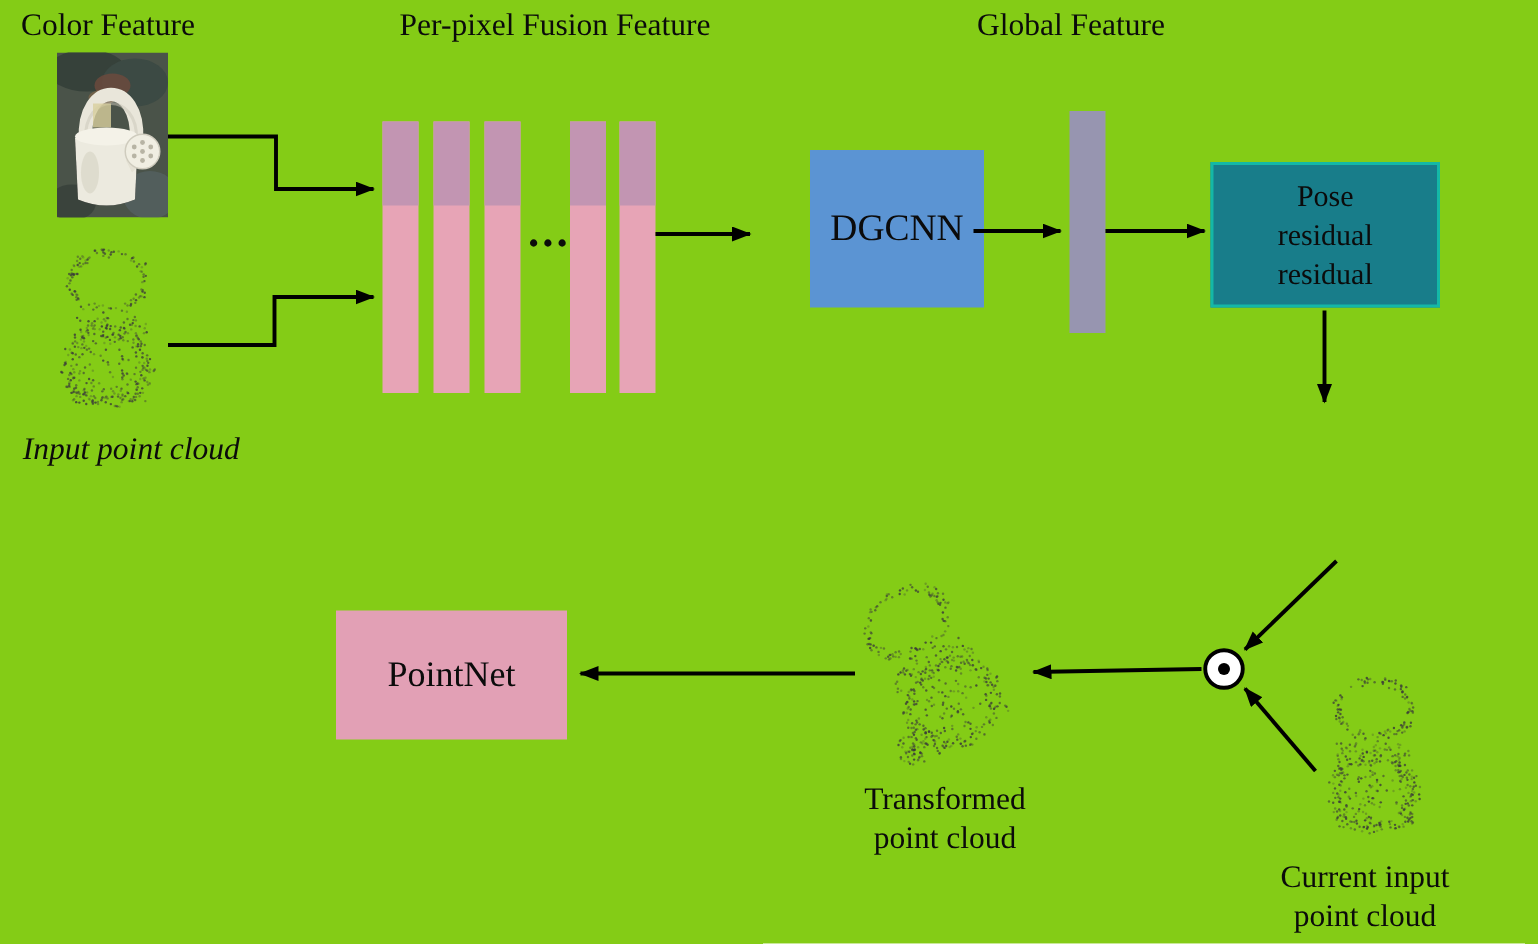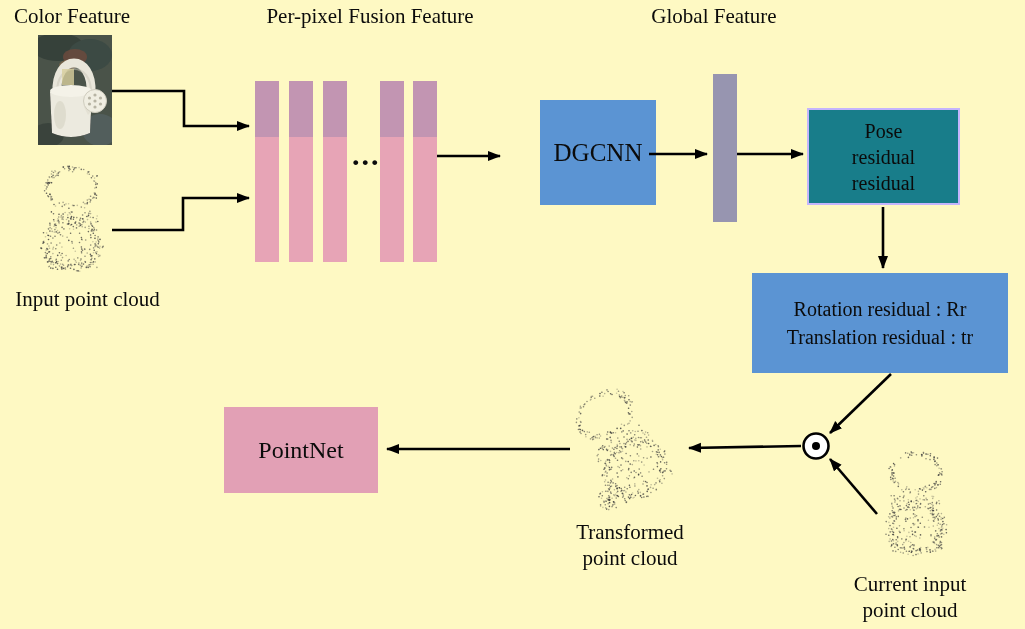--- a/index.html
+++ b/index.html
@@ -1,40 +1,40 @@
 <!DOCTYPE html>
 <html style="--box-blue: #5B94D3; --box-teal: #187D8A; --box-pink: #E2A0B5; --bar-purple: #C295B2; --bar-pink: #E7A4B6; --global-bar: #9795B0; --arrow: #000000;"><head>
 <meta charset="utf-8">
 <style>
   html,body{margin:0;padding:0;background:#ffffff;}
   #figure{
-    position:relative;width:1025px;height:629px;background:#fef9c3;overflow:hidden;
+    position:relative;width:1025px;height:629px;background:#84cc16;overflow:hidden;
     font-family:"Liberation Serif","DejaVu Serif",serif;color:#0b0b0b;
   }
   .abs{position:absolute;}
   .lbl{font-size:21px;line-height:25px;text-align:center;white-space:nowrap;}
   .lbl2{font-size:21px;line-height:26px;text-align:center;}
   
   .fbar{position:absolute;top:81px;width:24px;height:181px;background:var(--bar-pink,#E7A4B6);}
   .fbar .cap{position:absolute;top:0;left:0;width:100%;height:56px;background:var(--bar-purple,#C295B2);}
   #ellipsis{left:352px;top:138px;width:28px;font-size:30px;font-weight:bold;letter-spacing:2px;text-align:center;}
   
   .node{display:flex;align-items:center;justify-content:center;text-align:center;}
   #dgcnn-box{left:504px;top:100px;width:116px;height:105px;background:var(--box-blue,#5B94D3);font-size:25px;margin-left:36px;}
   #global-bar{left:713px;top:74px;width:24px;height:148px;background:var(--global-bar,#9795B0);}
   #pose-box{left:807px;top:108px;width:153px;height:97px;background:var(--box-teal,#187D8A);
-            border:2px solid #c4b5fd;box-sizing:border-box;flex-direction:column;font-size:20px;line-height:26px;}
+            border:2px solid #14b8a6;box-sizing:border-box;flex-direction:column;font-size:20px;line-height:26px;}
   #residual-box{left:752px;top:273px;width:256px;height:100px;background:var(--box-blue,#5B94D3);
                 flex-direction:column;font-size:20px;line-height:28px;}
   #pointnet-box{left:224px;top:407px;width:154px;height:86px;background:var(--box-pink,#E2A0B5);font-size:24px;}
   
   #color-feature-label{left:2px;top:4px;width:140px;}
   #per-pixel-label{left:240px;top:4px;width:260px;}
   #global-feature-label{left:638px;top:4px;width:152px;}
-  #input-cloud-label{left:0px;top:287px;width:175px;}
+  #input-cloud-label{left:0px;top:287px;width:175px;font-style:italic;}
   #next-iteration-label{left:404px;top:483px;width:142px;}
   #transformed-label{left:560px;top:519px;width:140px;}
   #current-label{left:843px;top:571px;width:134px;}
   svg{display:block;}
   #overlay{position:absolute;left:0;top:0;pointer-events:none;}
 </style>
 </head>
 <body>
 
 <div id="figure">
@@ -97,24 +97,20 @@
   </div>
 
   <div class="abs" id="global-bar"></div>
 
   <div class="abs node" id="pose-box">
     <span>Pose</span>
     <span>residual</span>
     <span>residual</span>
   </div>
 
-  <div class="abs node" id="residual-box">
-    <span>Rotation residual : Rr</span>
-    <span>Translation residual : tr</span>
-  </div>
 
   <div class="abs node" id="pointnet-box">
     <span>PointNet</span>
   </div>
 
   <div class="abs lbl" id="input-cloud-label">Input point cloud</div>
   <div class="abs lbl2" id="transformed-label">
     <div>Transformed</div>
     <div>point cloud</div>
   </div>

